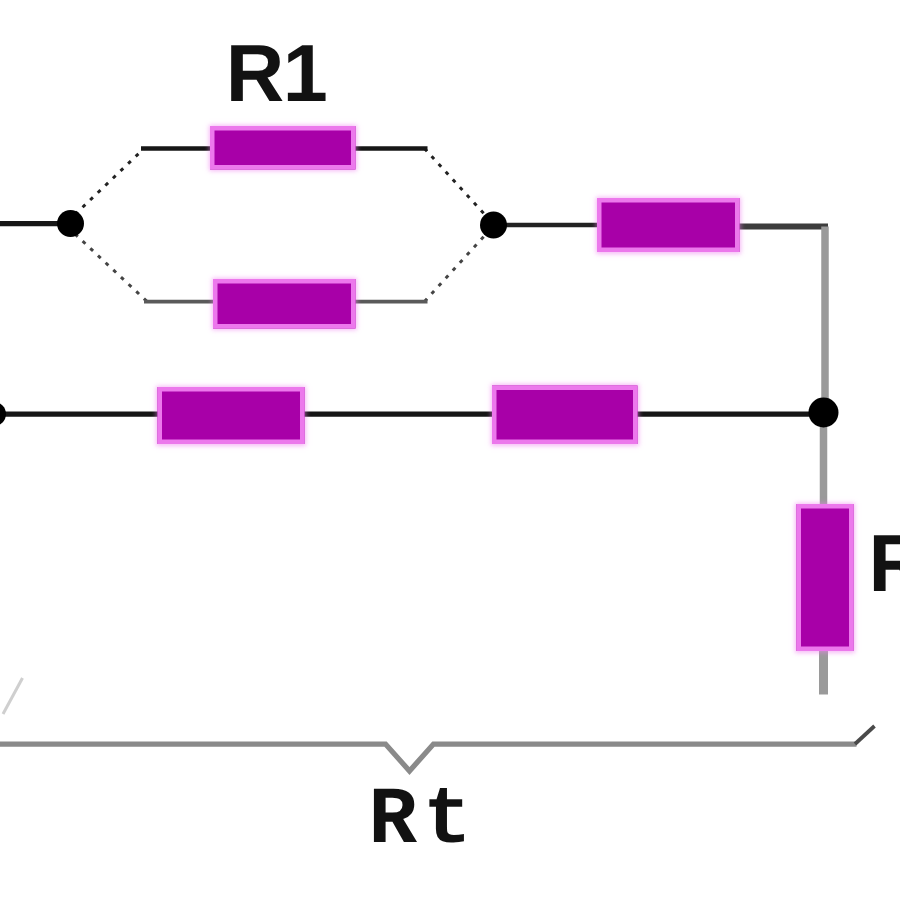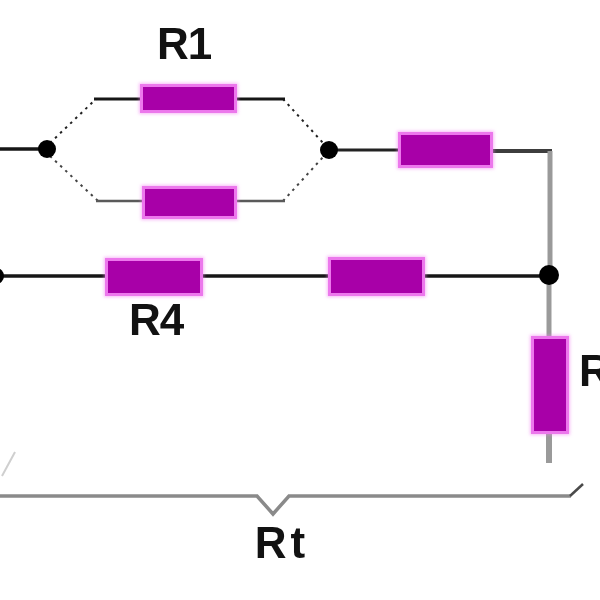--- a/index.html
+++ b/index.html
@@ -26,34 +26,35 @@
     position: absolute;
     background: #a800a8;
     border: 3px solid #ec78ec;
     box-sizing: border-box;
     box-shadow: 0 0 3px 1px rgba(240, 130, 240, 0.55);
   }
   .rlabel {
     position: absolute;
     color: #121212;
     font-weight: bold;
-    font-size: 44px;
+    font-size: 54px;
     line-height: 1;
     letter-spacing: -1px;
     width: 100px;
     text-align: center;
     white-space: nowrap;
     user-select: none;
   }
   .rlabel.left-align {
     text-align: left;
     width: 70px;
   }
   .rlabel.rt {
     letter-spacing: 4px;
+    font-family: Liberation Mono, monospace;
   }
 </style>
 </head>
 <body>
 
 <div id="stage">
 
   <svg id="wires-svg" viewBox="0 0 600 600" xmlns="http://www.w3.org/2000/svg">
 
     <line x1="0" y1="149" x2="44" y2="149" stroke="#161616" stroke-width="3.5"></line>
@@ -91,17 +92,16 @@
   </svg>
 
   <div class="resistor" style="left:140px; top:84px; width:97px; height:29px;"></div>
   <div class="resistor" style="left:142px; top:186px; width:95px; height:33px;"></div>
   <div class="resistor" style="left:398px; top:132px; width:95px; height:36px;"></div>
   <div class="resistor" style="left:105px; top:258px; width:98px; height:38px;"></div>
   <div class="resistor" style="left:328px; top:257px; width:97px; height:39px;"></div>
   <div class="resistor" style="left:531px; top:336px; width:38px; height:98px;"></div>
 
   <div class="rlabel" style="left:134px; top:22px;">R1</div>
-  <div class="rlabel" style="left:106px; top:298px;">R4</div>
   <div class="rlabel left-align" style="left:579px; top:349px;">R6</div>
   <div class="rlabel rt" style="left:232px; top:521px;">Rt</div>
 
 </div>
 
 </body></html>

